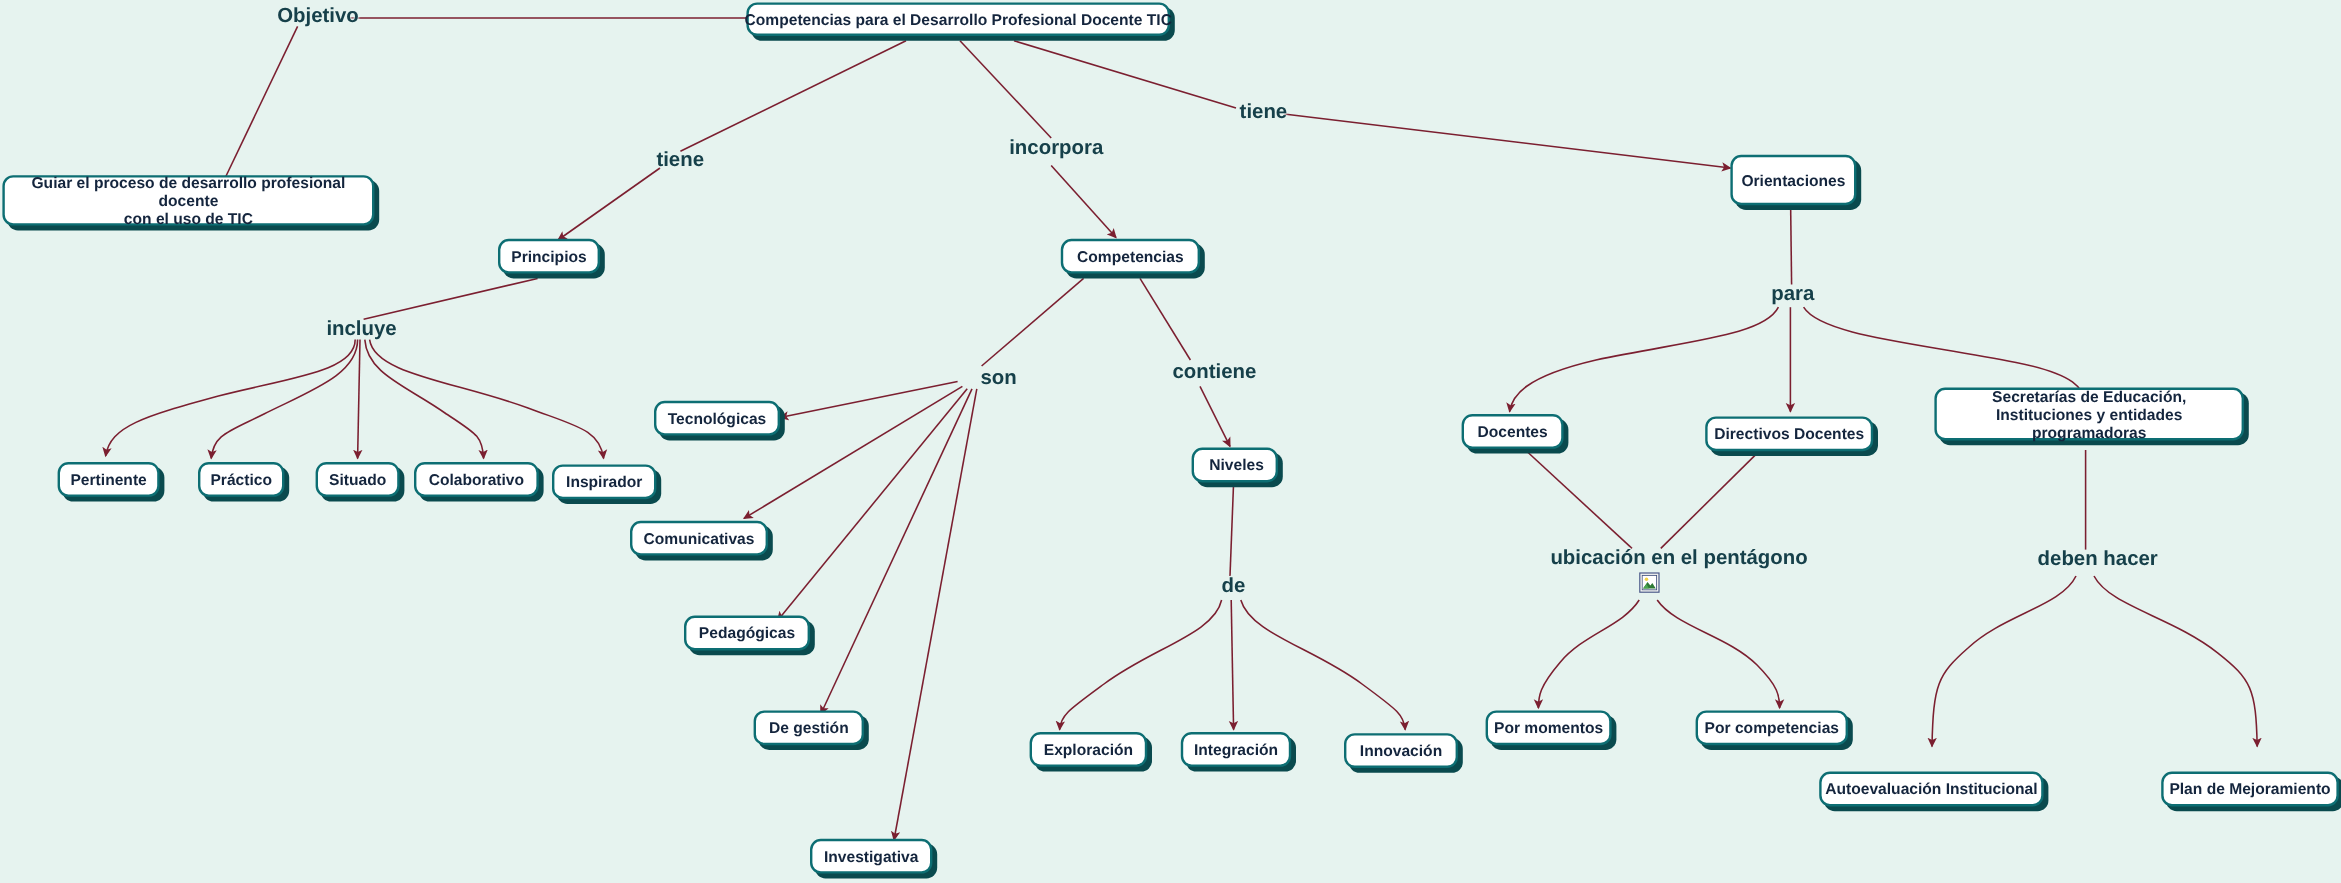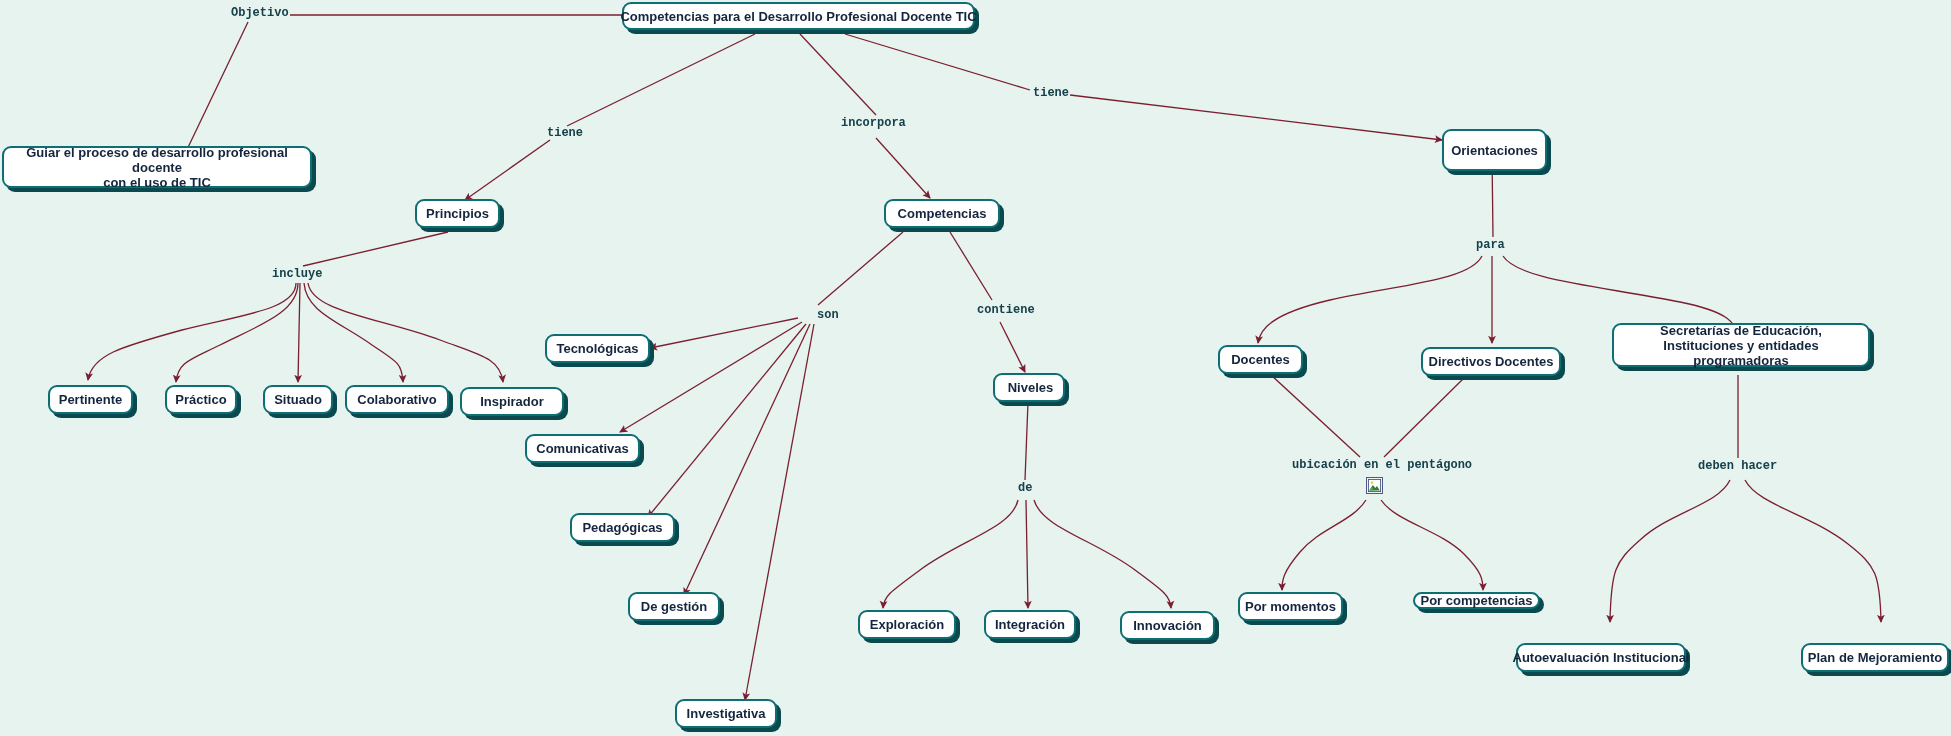--- a/index.html
+++ b/index.html
@@ -33,27 +33,26 @@
     box-shadow:4px 4px 0 0 #0a4a4e;
     white-space:nowrap;
     z-index:3;
   }
   .node.multiline{white-space:normal;}
 
   
   .linklabel{
     position:absolute;
     color:#16404a;
-    font-size:12px;
+    font-size:17px;
     font-weight:bold;
     line-height:14px;
     white-space:nowrap;
     z-index:4;
     text-shadow:0 0 2px #e6f3ef, 0 0 2px #e6f3ef, 0 0 2px #e6f3ef;
-    font-family:Liberation Mono, monospace;
   }
 
   
   .resicon{
     position:absolute;
     width:17px;height:17px;
     border:1px solid #4a5a8a;
     background:#f2f2f0;
     box-sizing:border-box;
     z-index:5;
@@ -137,21 +136,21 @@
     <span>Guiar el proceso de desarrollo profesional docente</span>
     <span>con el uso de TIC</span>
   </div>
 
   <div class="node" style="left:415px;top:199px;width:85px;height:29px;">Principios</div>
 
   <div class="node" style="left:48px;top:385px;width:85px;height:29px;">Pertinente</div>
   <div class="node" style="left:165px;top:385px;width:72px;height:29px;">Práctico</div>
   <div class="node" style="left:263px;top:385px;width:70px;height:29px;">Situado</div>
   <div class="node" style="left:345px;top:385px;width:104px;height:29px;">Colaborativo</div>
-  <div class="node" style="left:460px;top:387px;width:104px;height:29px;">Inspirador</div>
+  <div class="node" style="left:460px;top:387px;width:87px;height:29px;">Inspirador</div>
 
   <div class="node" style="left:884px;top:199px;width:116px;height:29px;">Competencias</div>
 
   <div class="node" style="left:545px;top:334px;width:105px;height:29px;">Tecnológicas</div>
   <div class="node" style="left:525px;top:434px;width:115px;height:29px;">Comunicativas</div>
   <div class="node" style="left:570px;top:513px;width:105px;height:29px;">Pedagógicas</div>
   <div class="node" style="left:628px;top:592px;width:92px;height:29px;">De gestión</div>
   <div class="node" style="left:675px;top:699px;width:102px;height:29px;">Investigativa</div>
 
   <div class="node" style="left:993px;top:373px;width:72px;height:29px;padding-left:12px;">Niveles</div>
@@ -164,23 +163,23 @@
 
   <div class="node" style="left:1218px;top:345px;width:85px;height:29px;">Docentes</div>
   <div class="node" style="left:1421px;top:347px;width:140px;height:29px;">Directivos Docentes</div>
 
   <div class="node multiline" style="left:1612px;top:323px;width:258px;height:44px;flex-direction:column;">
     <span>Secretarías de Educación,</span>
     <span>Instituciones y entidades programadoras</span>
   </div>
 
   <div class="node" style="left:1238px;top:592px;width:105px;height:29px;">Por momentos</div>
-  <div class="node" style="left:1413px;top:592px;width:127px;height:17px;">Por competencias</div>
-
-  <div class="node" style="left:1516px;top:643px;width:170px;height:29px;">Autoevaluación Institucional</div>
+  <div class="node" style="left:1413px;top:592px;width:127px;height:29px;">Por competencias</div>
+
+  <div class="node" style="left:1516px;top:643px;width:187px;height:29px;">Autoevaluación Institucional</div>
   <div class="node" style="left:1801px;top:643px;width:148px;height:29px;">Plan de Mejoramiento</div>
 
   <div class="linklabel" style="left:231px;top:6px;">Objetivo</div>
 
   <div class="linklabel" style="left:547px;top:126px;">tiene</div>
 
   <div class="linklabel" style="left:841px;top:116px;">incorpora</div>
 
   <div class="linklabel" style="left:1033px;top:86px;">tiene</div>
 

